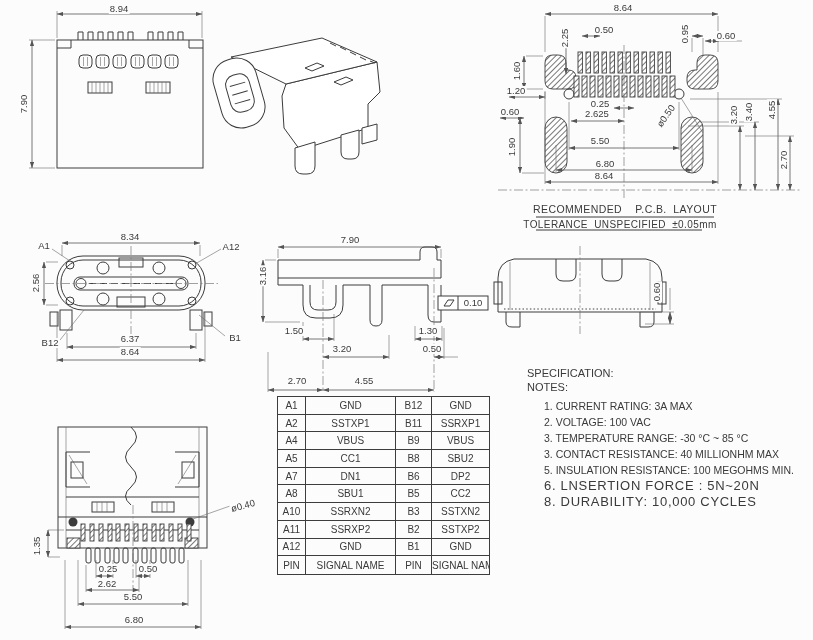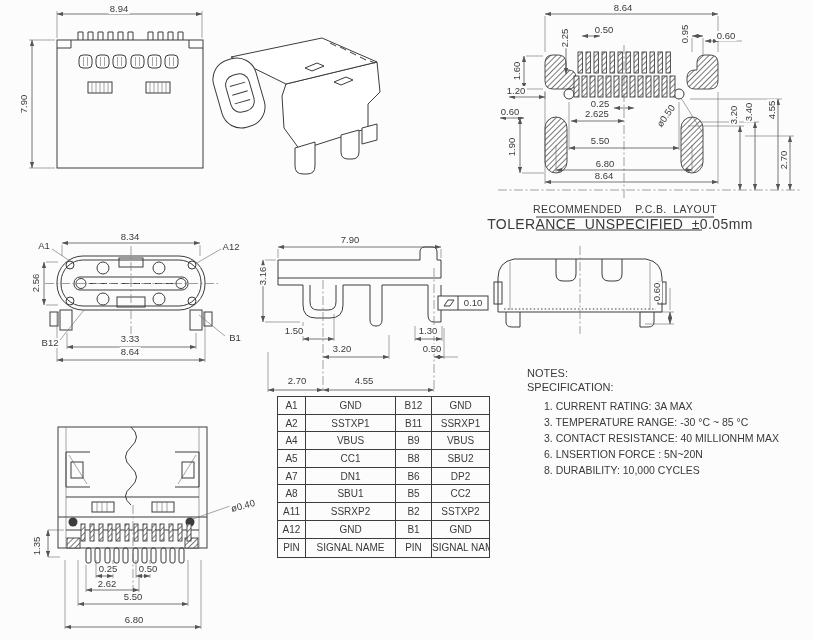--- a/index.html
+++ b/index.html
@@ -21,21 +21,21 @@
   .pcbtitle{position:absolute;transform:translate(-50%,-50%);white-space:pre;
        font-size:10.5px;letter-spacing:0.4px;}
   table.pins{position:absolute;left:277px;top:396px;border-collapse:collapse;
        table-layout:fixed;width:212px;font-size:10px;}
   table.pins td{border:1px solid #3d3d3d;height:16.7px;text-align:center;
        padding:0;white-space:nowrap;overflow:hidden;}
   .notes{position:absolute;left:527px;top:366px;width:286px;font-size:11px;}
   .notes .nt{line-height:14px;}
   .notes ol{list-style:none;margin:4px 0 0 0;padding:0 0 0 17px;}
   .notes li{line-height:16px;font-size:10.5px;white-space:nowrap;}
-  .notes li:nth-child(n+6){font-size:10px;letter-spacing:0.7px;}
+  .notes li:nth-child(n+6){font-size:13px;letter-spacing:0.7px;}
 </style>
 </head>
 <body>
 
 <div id="page">
 
 <svg width="813" height="640" viewBox="0 0 813 640">
   <defs>
     <marker id="aE" markerWidth="8" markerHeight="6" refX="7.5" refY="3" orient="auto">
       <path d="M0,0.4 L7.8,3 L0,5.6 Z" fill="#555"></path>
@@ -321,29 +321,29 @@
 <span class="dim" style="left:597px;top:114px">2.625</span>
 <span class="dim" style="left:600px;top:141px">5.50</span>
 <span class="dim" style="left:605px;top:164px">6.80</span>
 <span class="dim" style="left:604px;top:176px">8.64</span>
 <span class="dim dg1" style="left:666px;top:116px">ø0.50</span>
 <span class="dim v" style="left:734px;top:115px">3.20</span>
 <span class="dim v" style="left:749px;top:112px">3.40</span>
 <span class="dim v" style="left:772px;top:110px">4.55</span>
 <span class="dim v" style="left:784px;top:160px">2.70</span>
 <span class="pcbtitle" style="left:625px;top:209px">RECOMMENDED    P.C.B.  LAYOUT</span>
-<span class="pcbtitle" style="left:620px;top:224px;font-size:14px">TOLERANCE  UNSPECIFIED  ±0.05mm</span>
+<span class="pcbtitle" style="left:620px;top:224px;font-size:10px">TOLERANCE  UNSPECIFIED  ±0.05mm</span>
 
 <span class="dim" style="left:44px;top:246px">A1</span>
 <span class="dim" style="left:231px;top:247px">A12</span>
 <span class="dim" style="left:130px;top:237px">8.34</span>
 <span class="dim v" style="left:36px;top:283px">2.56</span>
 <span class="dim" style="left:50px;top:343px">B12</span>
 <span class="dim" style="left:235px;top:338px">B1</span>
-<span class="dim" style="left:130px;top:339px">3.33</span>
+<span class="dim" style="left:130px;top:339px">6.37</span>
 <span class="dim" style="left:130px;top:352px">8.64</span>
 
 <span class="dim" style="left:350px;top:240px">7.90</span>
 <span class="dim v" style="left:263px;top:276px">3.16</span>
 <span class="dim" style="left:294px;top:331px">1.50</span>
 <span class="dim" style="left:428px;top:331px">1.30</span>
 <span class="dim" style="left:342px;top:349px">3.20</span>
 <span class="dim" style="left:432px;top:349px">0.50</span>
 <span class="dim" style="left:297px;top:381px">2.70</span>
 <span class="dim" style="left:364px;top:381px">4.55</span>
@@ -397,20 +397,26 @@
           <td>B6</td>
           <td>DP2</td>
         </tr>
   <tr>
           <td>A8</td>
           <td>SBU1</td>
           <td>B5</td>
           <td>CC2</td>
         </tr>
   <tr>
+          <td>A10</td>
+          <td>SSRXN2</td>
+          <td>B3</td>
+          <td>SSTXN2</td>
+        </tr>
+  <tr>
           <td>A11</td>
           <td>SSRXP2</td>
           <td>B2</td>
           <td>SSTXP2</td>
         </tr>
   <tr>
           <td>A12</td>
           <td>GND</td>
           <td>B1</td>
           <td>GND</td>
@@ -418,24 +424,26 @@
   <tr style="height:19px">
           <td>PIN</td>
           <td>SIGNAL NAME</td>
           <td>PIN</td>
           <td>SIGNAL NAME</td>
         </tr>
 </tbody>
     </table>
 
 <div class="notes">
+  <div class="nt">SPECIFICATION:</div>
   <div class="nt">NOTES:</div>
-  <div class="nt">SPECIFICATION:</div>
   <ol>
     <li>1. CURRENT RATING: 3A MAX</li>
+    <li>2. VOLTAGE: 100 VAC</li>
     <li>3. TEMPERATURE RANGE: -30 °C ~ 85 °C</li>
     <li>3. CONTACT RESISTANCE: 40 MILLIONHM MAX</li>
+    <li>5. INSULATION RESISTANCE: 100 MEGOHMS MIN.</li>
     <li>6. LNSERTION FORCE : 5N~20N</li>
     <li>8. DURABILITY:   10,000 CYCLES</li>
   </ol>
 </div>
 
 </div>
 
 </body></html>

